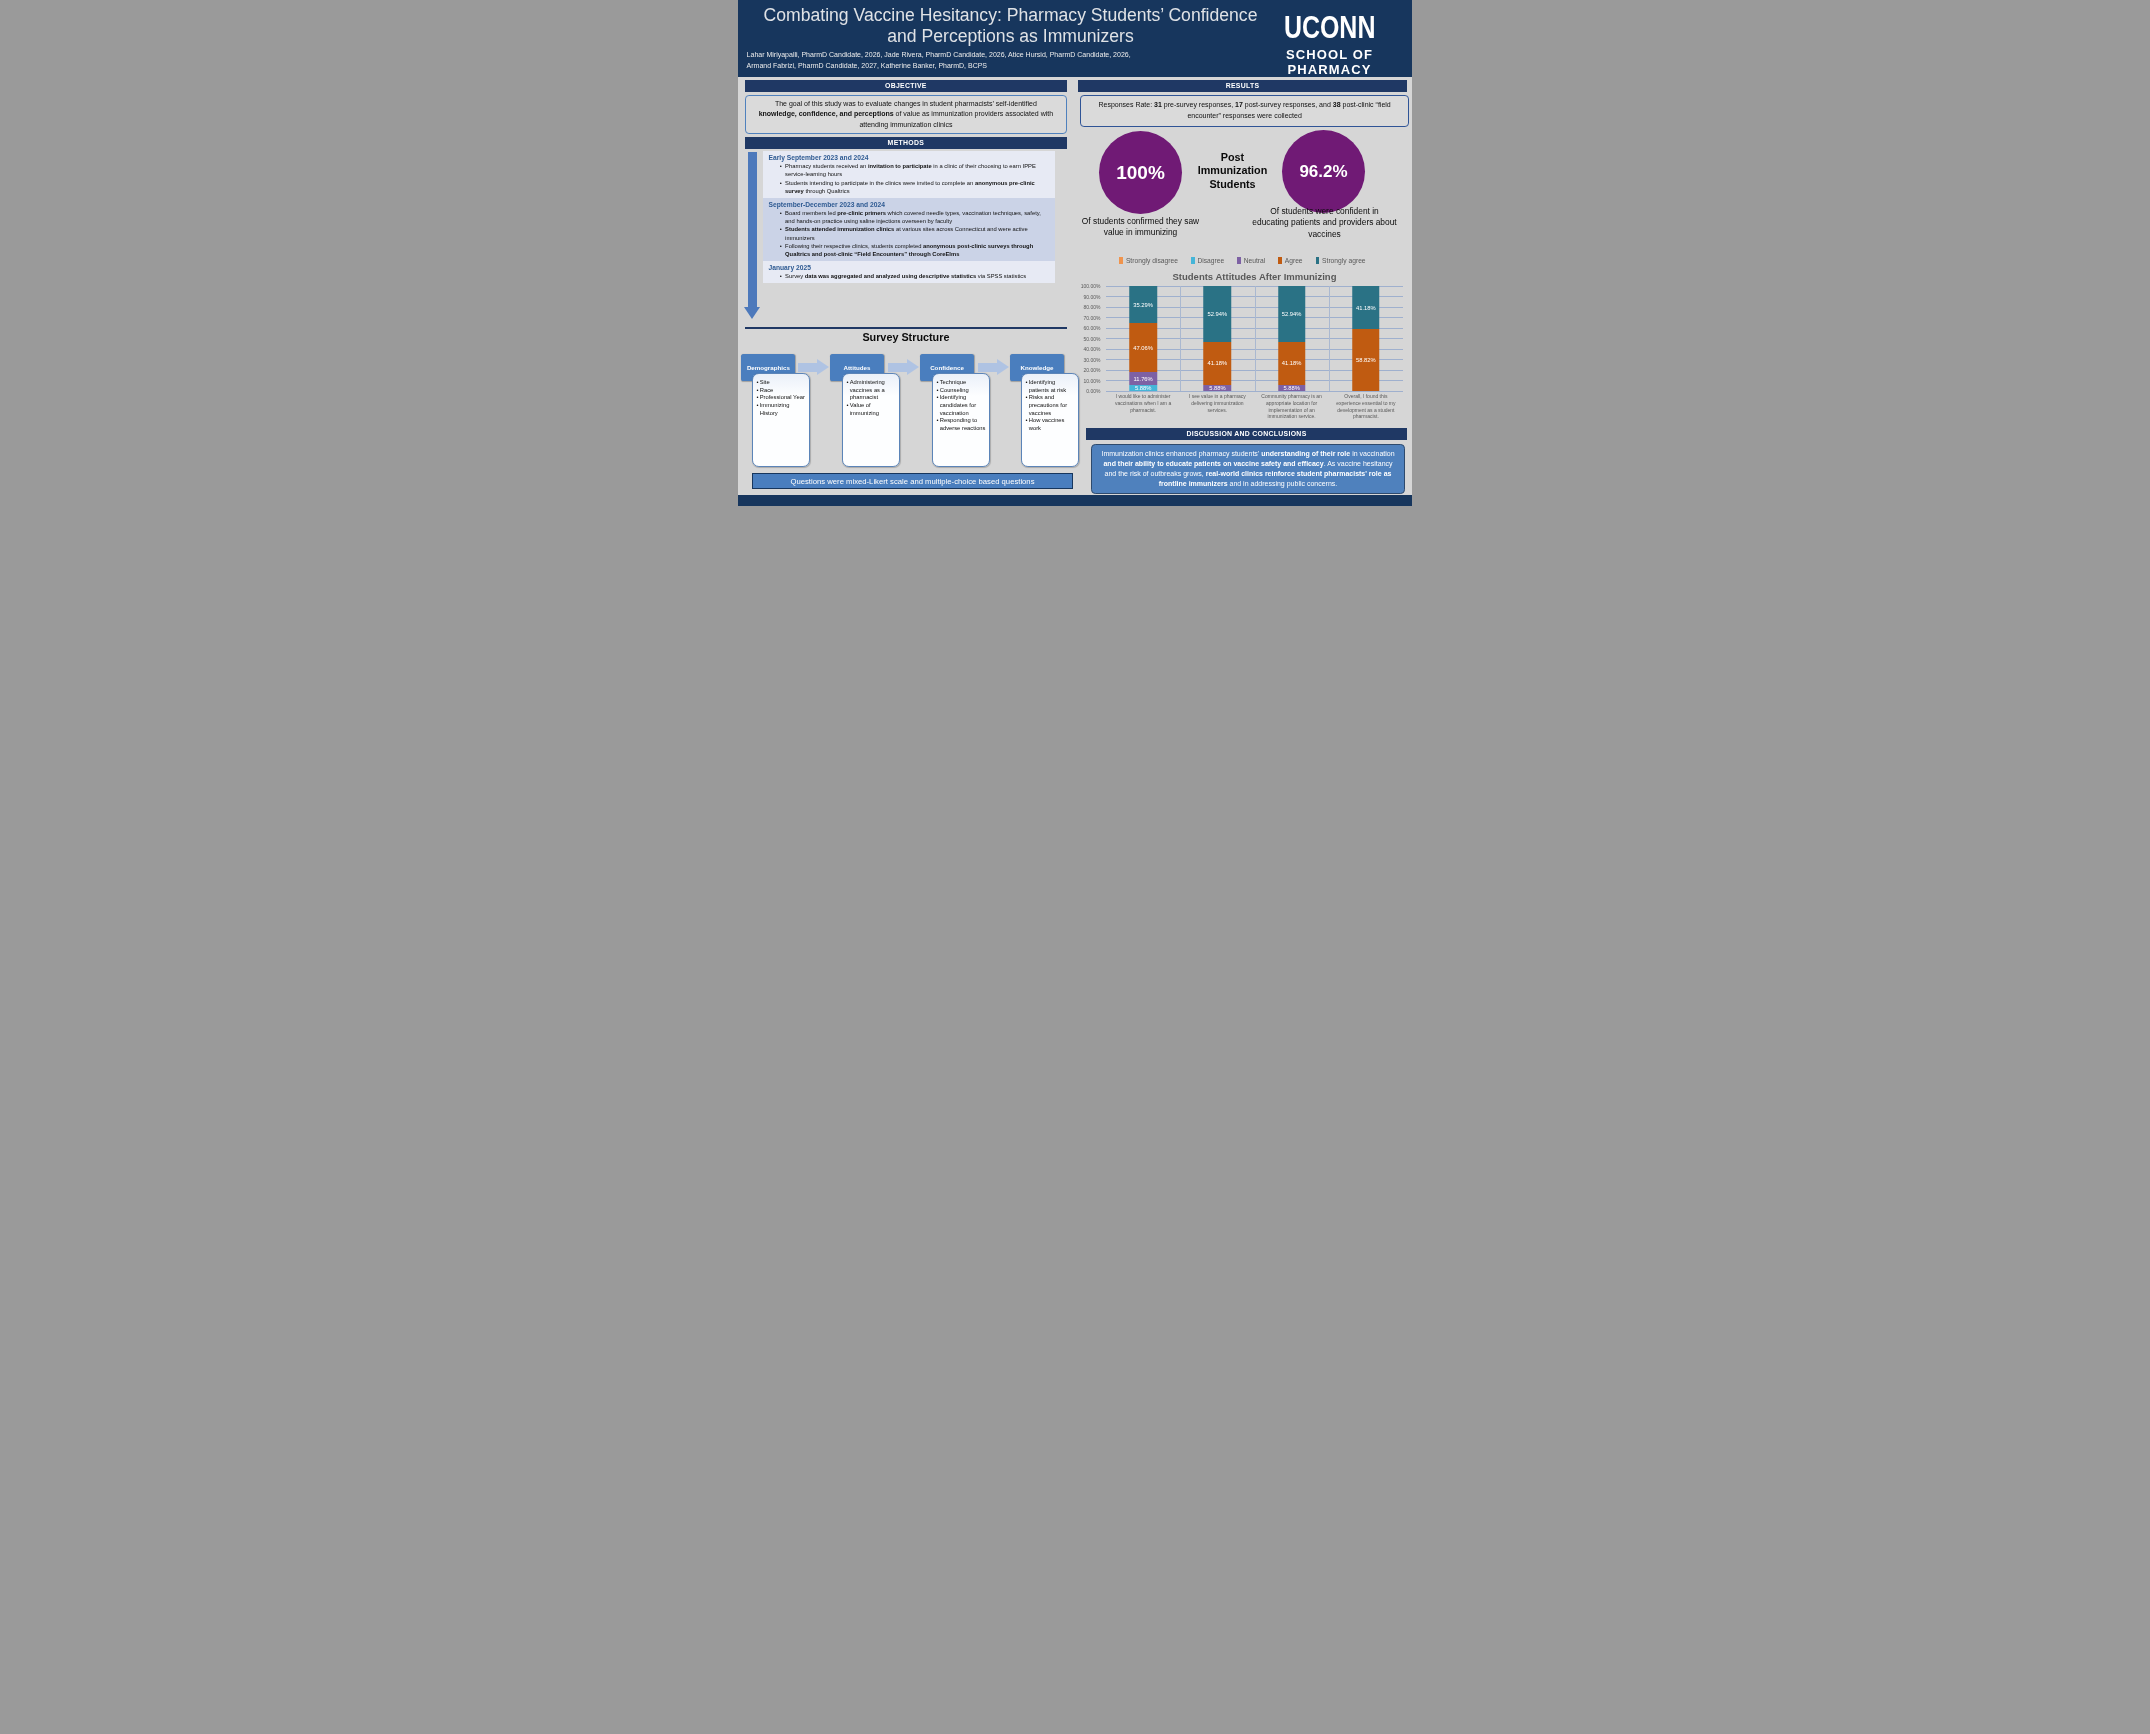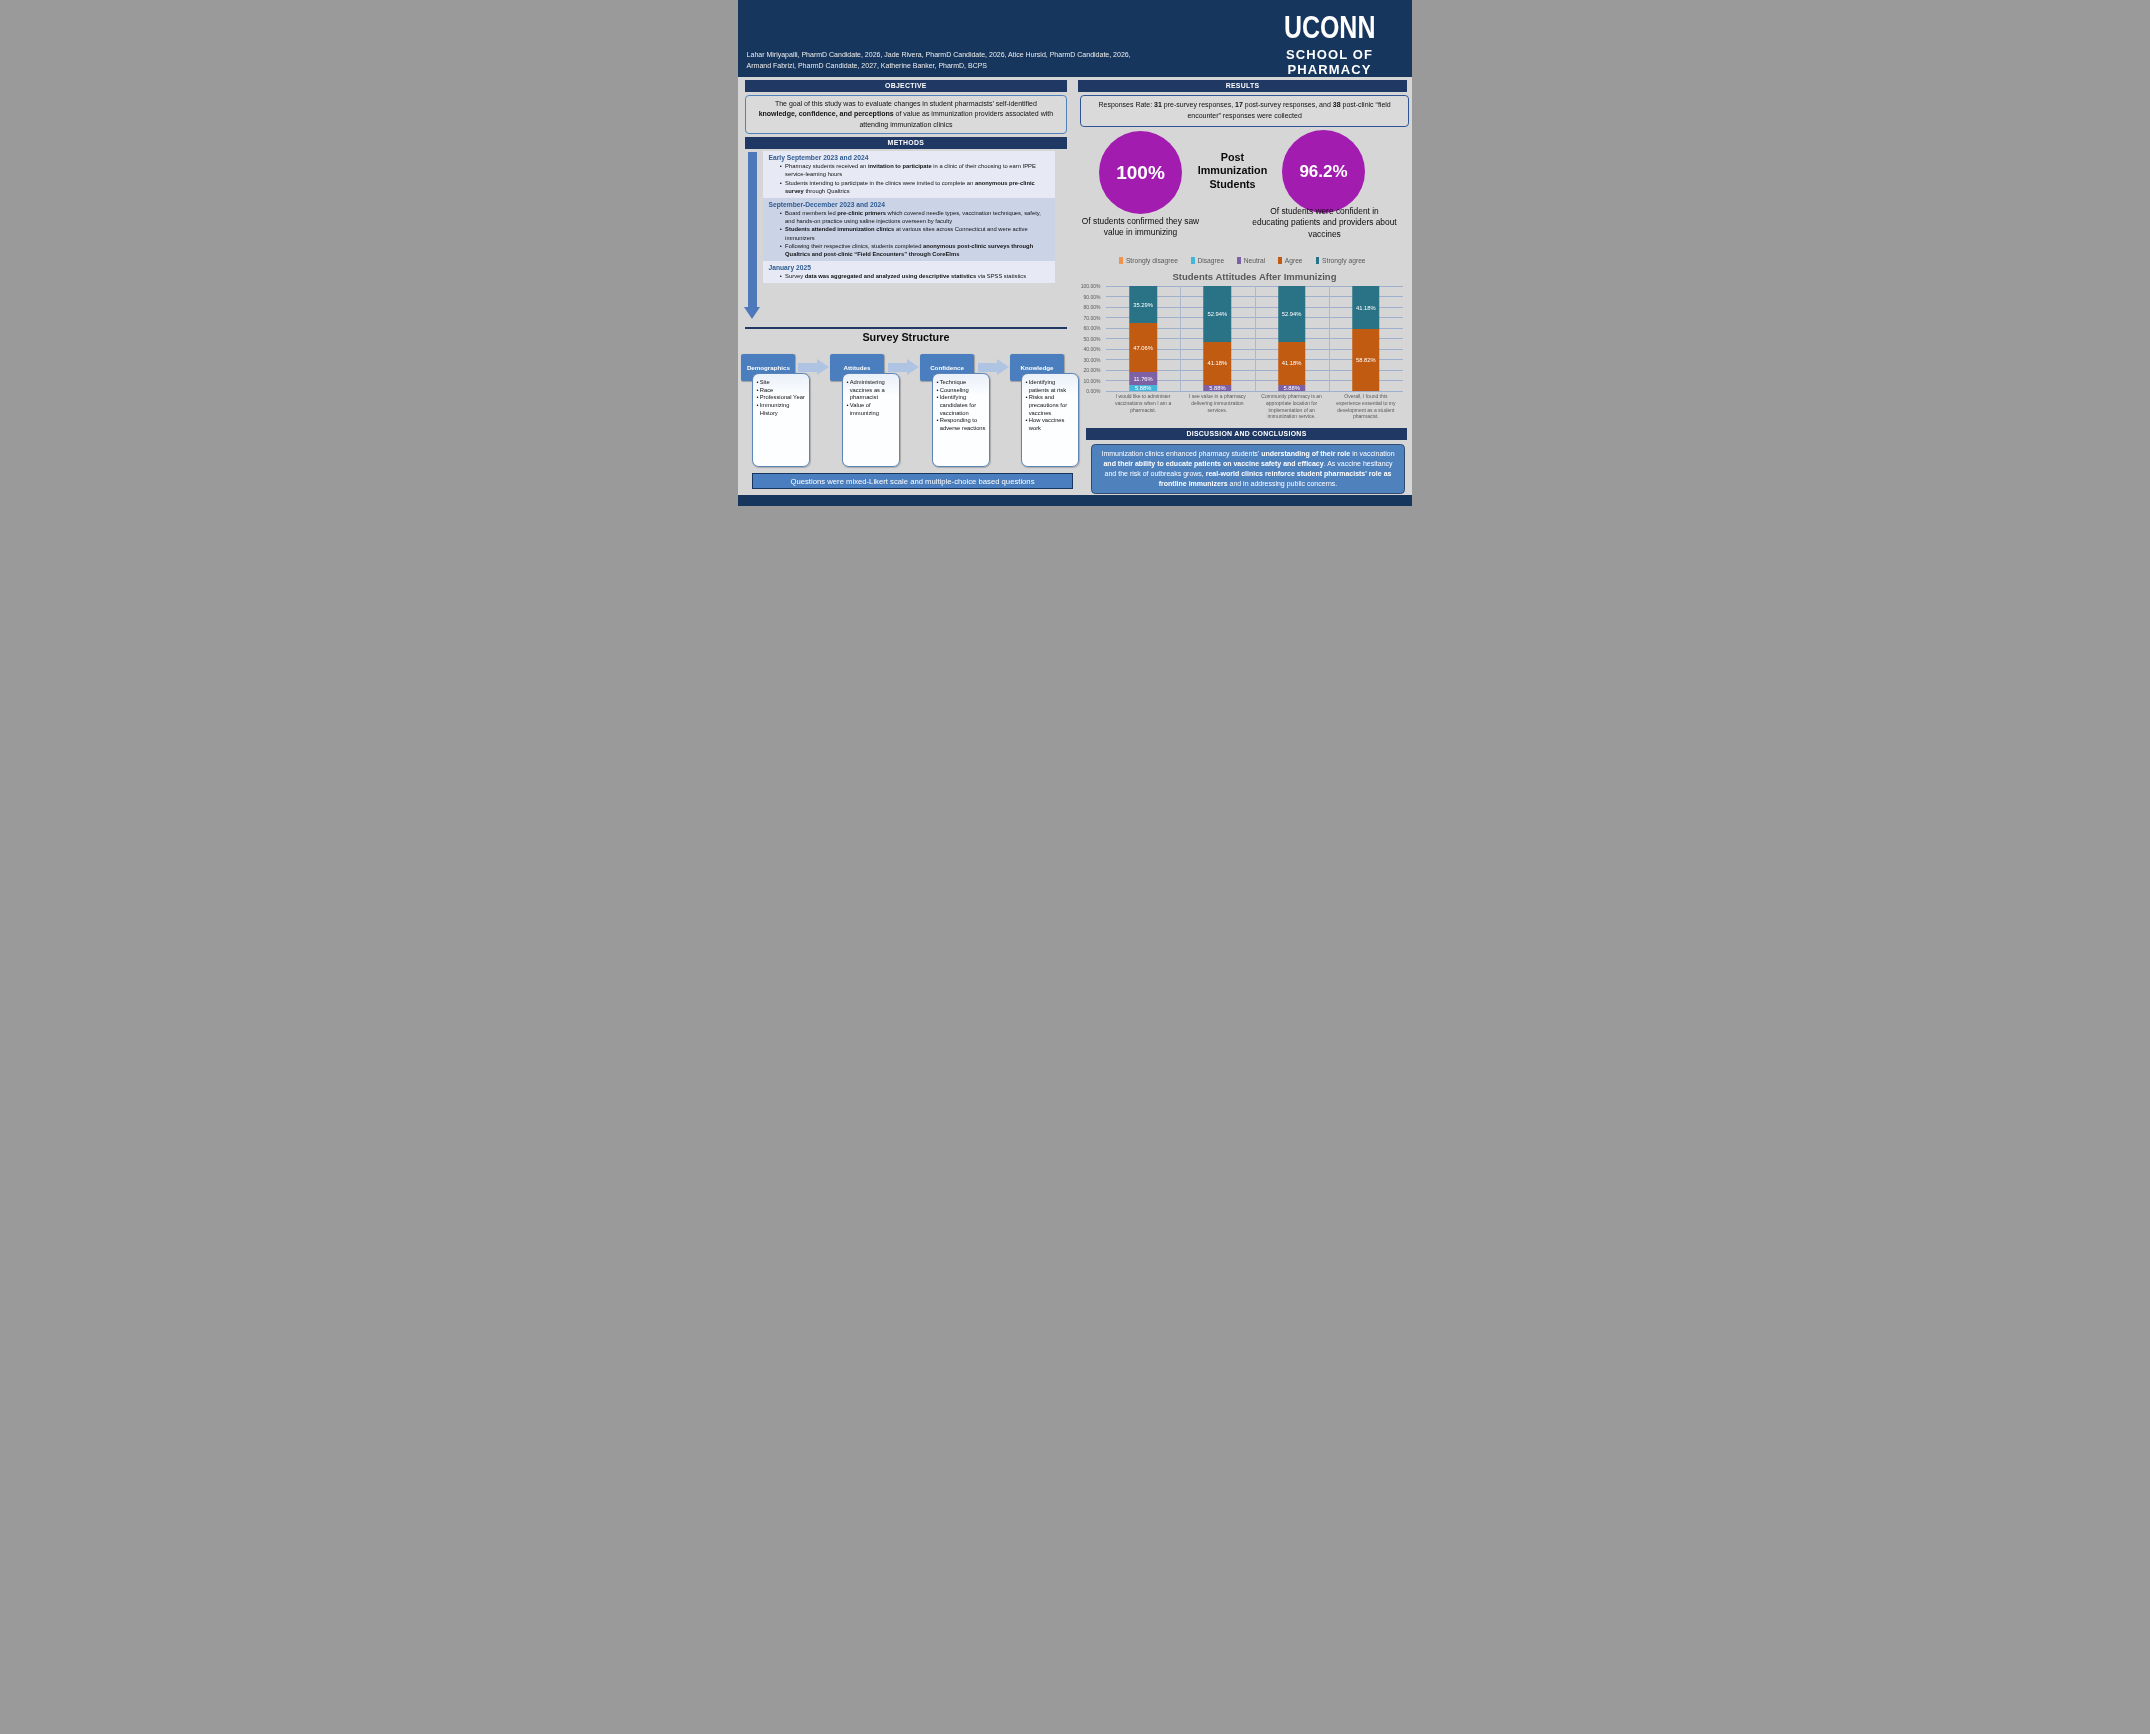--- a/index.html
+++ b/index.html
@@ -50,21 +50,21 @@
     border:0.9px solid #5B84B8;border-radius:6.9px;padding:5.2px 1.7px 1.7px 3.4px;box-sizing:border-box;
     box-shadow:0.4px 0.9px 0.9px rgba(0,0,0,.2);}
   .li-row{display:flex;font-size:5.8px;line-height:1.32;color:#111;}
   .li-dot{margin-right:1.3px;}
   .likert-bar{position:absolute;left:14px;top:473px;width:321px;height:16px;background:#4A7EBE;
     border:1.3px solid #17365D;box-sizing:border-box;color:#fff;font-size:7.7px;display:flex;
     align-items:center;justify-content:center;}
   
   .responses-box{left:342px;top:95px;width:310px;height:30px;border:1.3px solid #2F5496;
     font-size:7px;line-height:1.55;padding:0 8.6px;}
-  .circle{position:absolute;border-radius:50%;background:#a21caf;color:#fff;display:flex;
+  .circle{position:absolute;border-radius:50%;background:#701a75;color:#fff;display:flex;
     align-items:center;justify-content:center;font-weight:bold;}
   .circle.left{left:361px;top:131px;width:83px;height:83px;font-size:19px;}
   .circle.right{left:544px;top:130px;width:83px;height:83px;font-size:17px;}
   .post-imm{position:absolute;left:449px;top:151px;width:91px;text-align:center;
     font-size:10.8px;font-weight:bold;color:#0b0b0b;line-height:1.25;}
   .stat-caption{position:absolute;text-align:center;font-size:8.4px;color:#0b0b0b;line-height:1.35;}
   .stat-caption.left{left:339px;top:216px;width:127px;}
   .stat-caption.right{left:514px;top:206px;width:145px;}
   
   .legend{position:absolute;left:340px;top:257px;width:329px;display:flex;
@@ -91,20 +91,24 @@
     font-size:7px;line-height:1.42;text-align:center;display:flex;align-items:center;
     padding:0 6px;}
   .footer-band{position:absolute;left:0;top:495px;width:674px;height:11.2px;background:#17365D;}
 </style>
 </head>
 <body>
 
 <div class="poster">
 
   <div class="top-band">
+    <div class="title">
+      <div>Combating Vaccine Hesitancy: Pharmacy Students’ Confidence</div>
+      <div>and Perceptions as Immunizers</div>
+    </div>
     <div class="authors">
       <div>Lahar Miriyapalli, PharmD Candidate, 2026, Jade Rivera, PharmD Candidate, 2026, Atice Hursid, PharmD Candidate, 2026,</div>
       <div>Armand Fabrizi, PharmD Candidate, 2027, Katherine Banker, PharmD, BCPS</div>
     </div>
     <div class="logo">
       <div><span class="logo-primary">UCONN</span></div>
       <div class="logo-secondary">SCHOOL OF PHARMACY</div>
     </div>
   </div>
 

